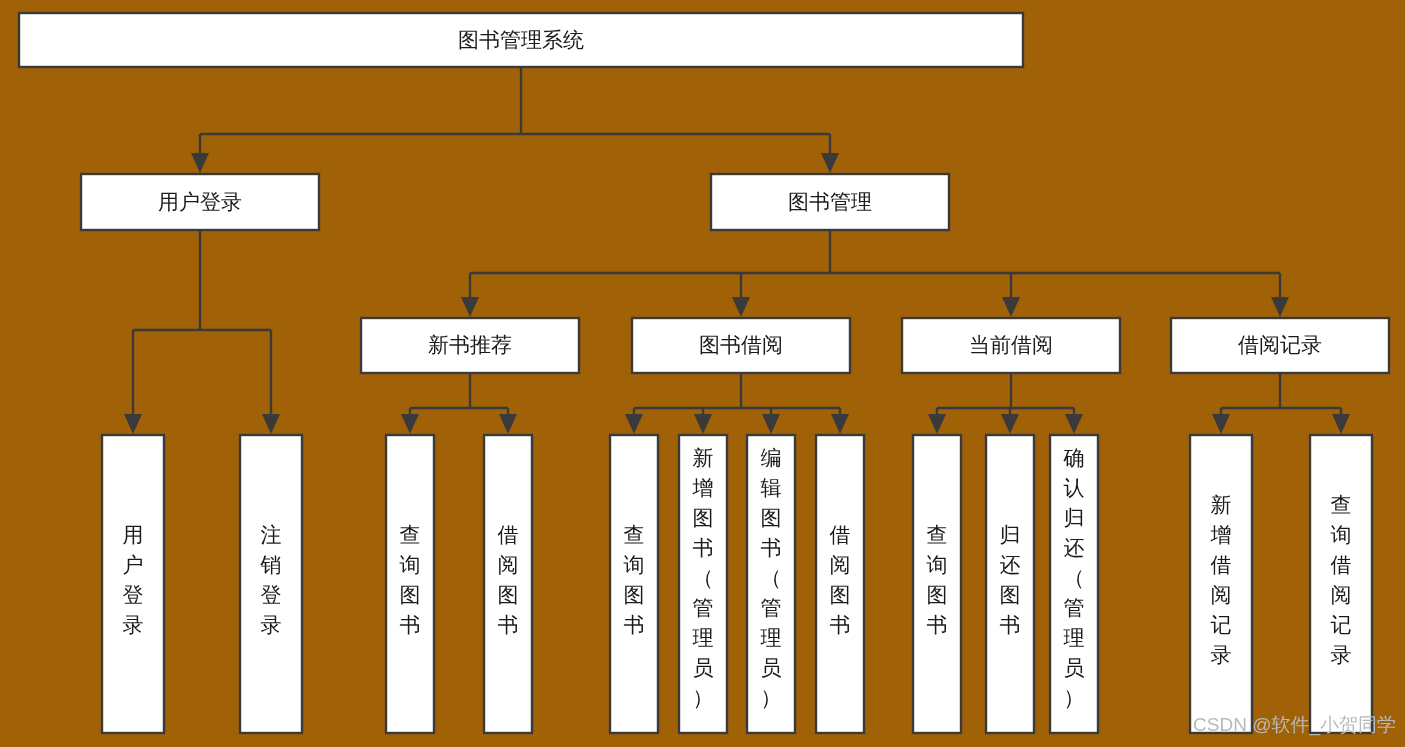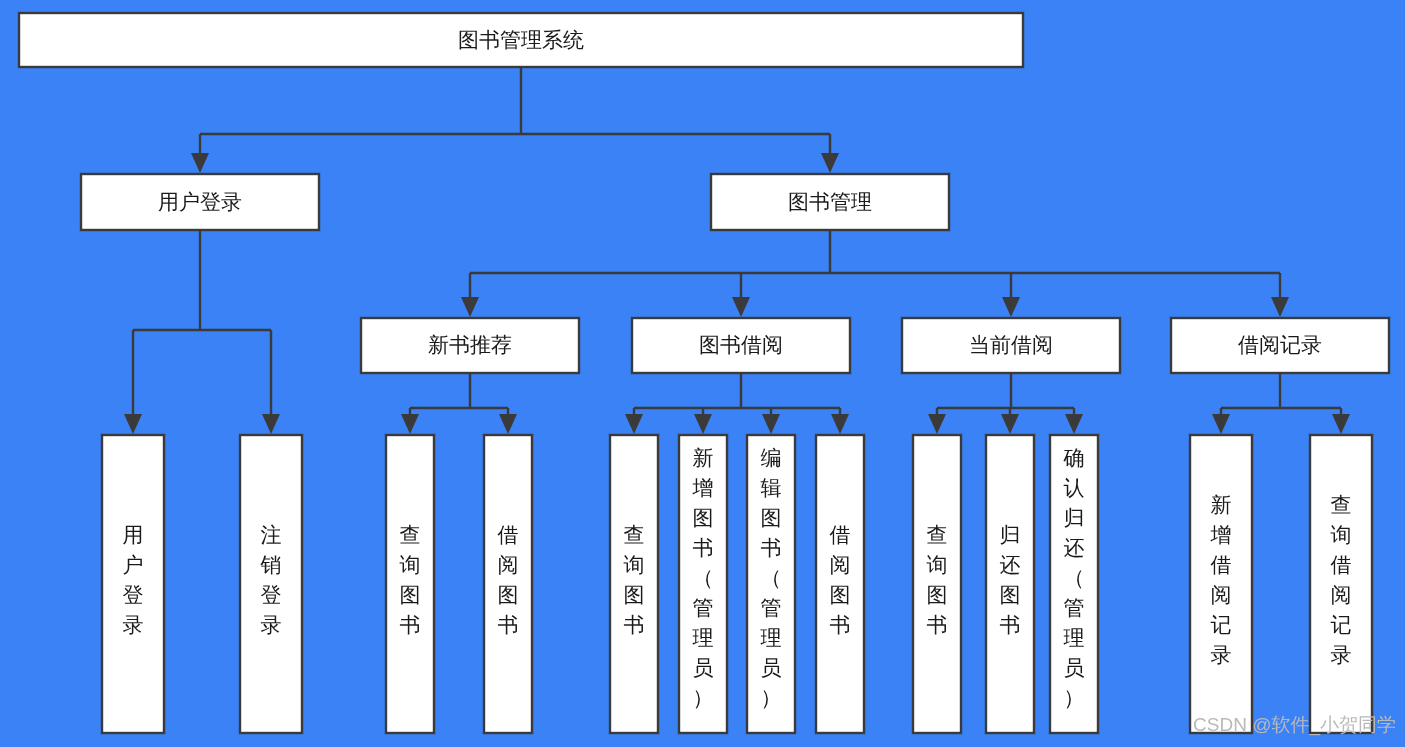--- a/index.html
+++ b/index.html
@@ -7,21 +7,21 @@
     padding: 0;
     background: #ffffff;
   }
   body {
     font-family: "Liberation Sans", "DejaVu Sans", sans-serif;
   }
   #diagram-root {
     position: relative;
     width: 1405px;
     height: 747px;
-    background: #3b82f6;
+    background: #a16207;
     overflow: hidden;
   }
   svg.diagram-canvas {
     position: absolute;
     left: 0;
     top: 0;
     width: 1405px;
     height: 747px;
   }
   .node-box {

